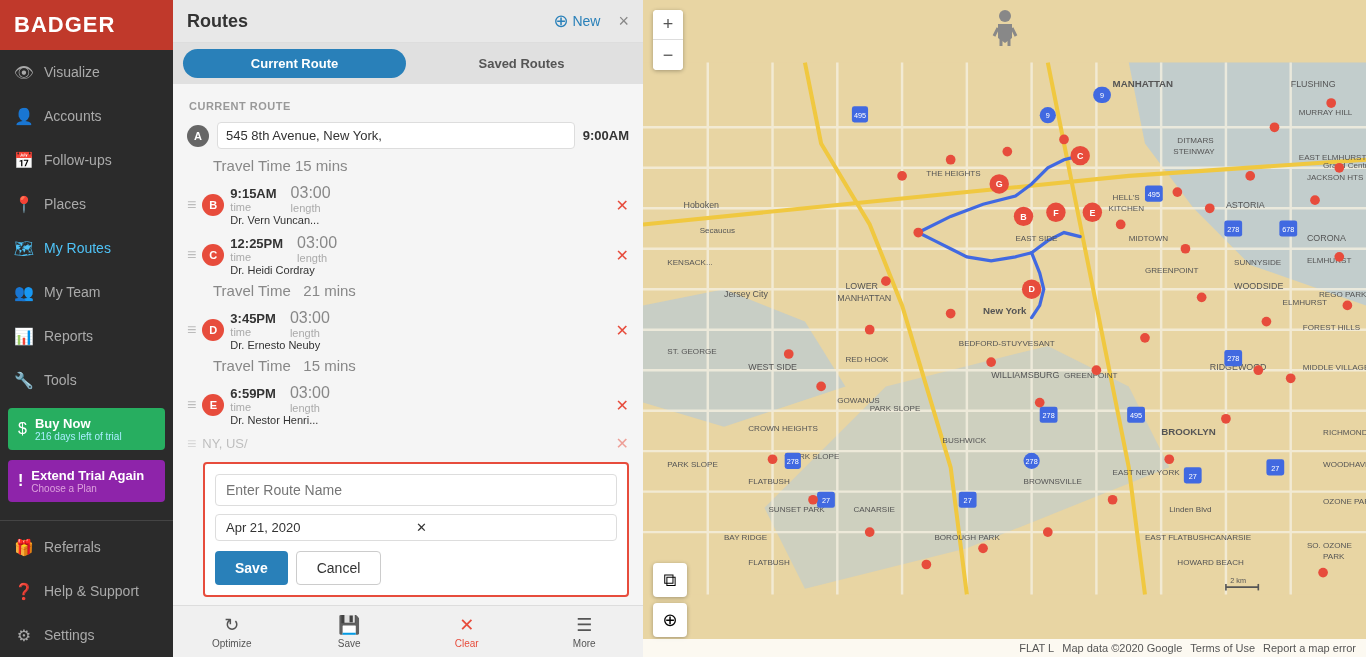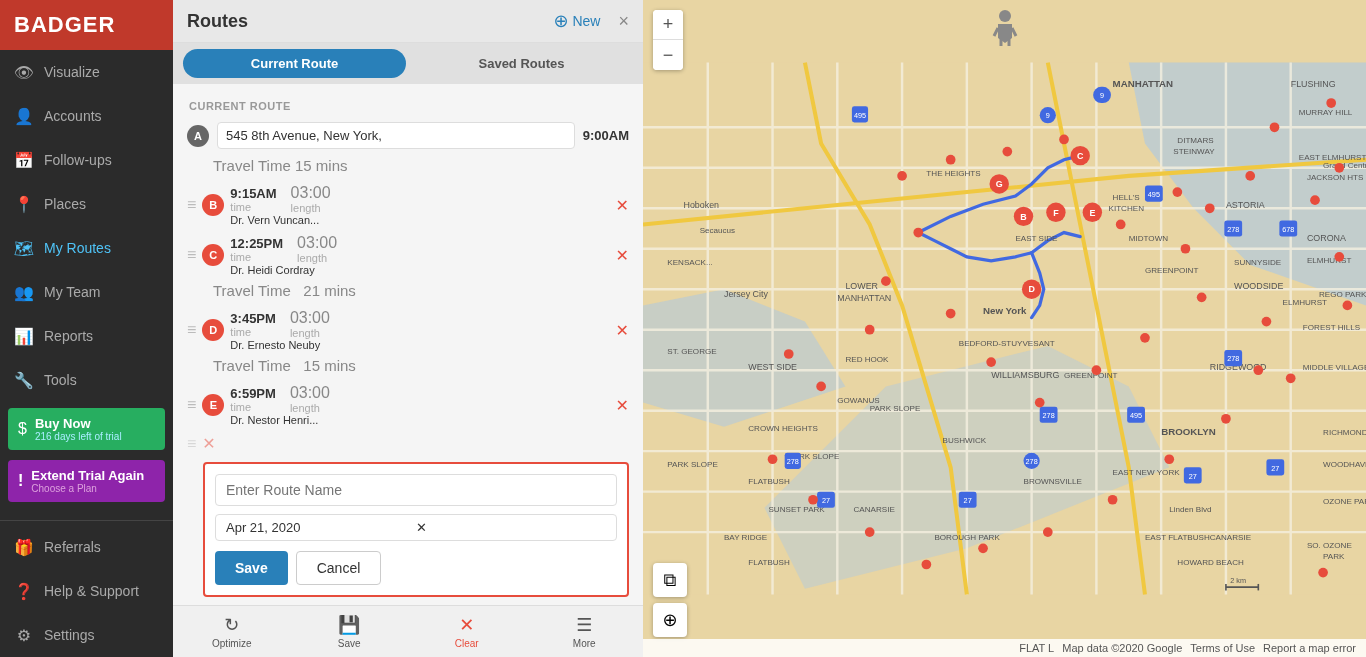--- a/index.html
+++ b/index.html
@@ -516,20 +516,21 @@
             <div class="stop-label">length</div>
           </div>
         </div>
         <div class="stop-name">Dr. Nestor Henri...</div>
       </div>
       <span class="stop-delete">✕</span>
     </div>
 
     <div class="route-stop-row" style="opacity:0.5;">
       <span class="drag-handle">≡</span>
+      <div style="flex:1;font-size:13px;color:#888;">NY, US/</div>
       <span class="stop-delete">✕</span>
     </div>
 
   </div>
 
   <div class="save-route-popup">
     <input type="text" placeholder="Enter Route Name" style="">
     <div class="date-row">
       <span>Apr 21, 2020</span>
       <span class="date-clear">✕</span>

